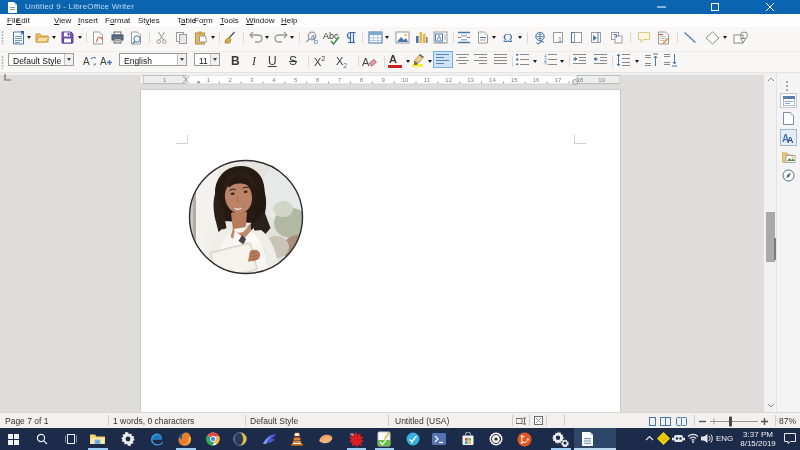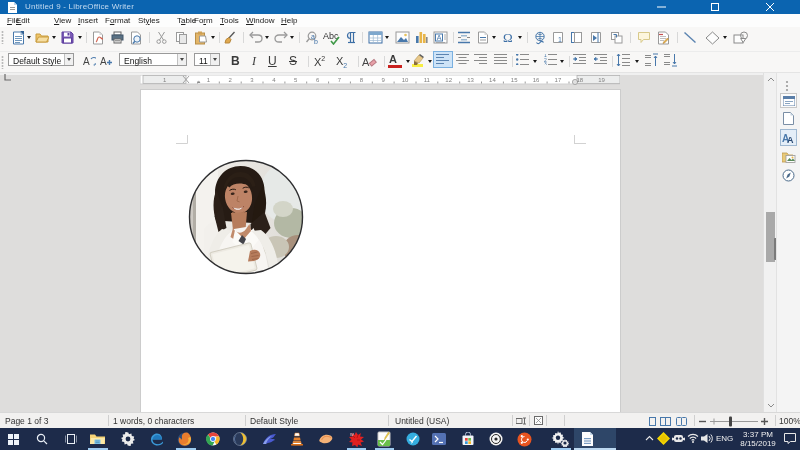--- a/index.html
+++ b/index.html
@@ -544,25 +544,25 @@
       <rect x="4" y="4.5" width="9" height="7" fill="#fdfdfd" stroke="#9a9a9a" stroke-width=".8"></rect>
       <path d="M5 10l2.5-3 2 2 1.5-1.5 2 2.5z" fill="#5a8a5a"></path>
       <circle cx="10.5" cy="6.5" r="1" fill="#e8b54a"></circle>
     </svg>
   <svg class="abs" style="left:5px;top:96px" width="13" height="13" viewBox="0 0 13 13">
       <circle cx="6.5" cy="6.5" r="5.5" fill="#fff" stroke="#4a6a8a"></circle>
       <path d="M8.8 3.5L7.4 7.4 4.2 9.5l1.4-3.9z" fill="#4a6a8a"></path>
     </svg>
 </div>
 <div id="statusbar">
-  <span style="left:5px">Page 1 of 3</span>
+  <span style="left:5px">Page 7 of 1</span>
   <span style="left:113px">1 words, 0 characters</span>
   <span style="left:250px">Default Style</span>
   <span style="left:395px">Untitled (USA)</span>
-  <span style="left:779px">100%</span>
+  <span style="left:779px">87%</span>
   <div class="ssep" style="left:108px"></div>
   <div class="ssep" style="left:245px"></div>
   <div class="ssep" style="left:388px"></div>
   <div class="ssep" style="left:512px"></div>
   <div class="ssep" style="left:529px"></div>
   <div class="ssep" style="left:546px"></div>
   <div class="ssep" style="left:564px"></div>
   <div class="ssep" style="left:694px"></div>
   <div class="ssep" style="left:775px"></div>
   <svg class="abs" style="left:516px;top:4px" width="11" height="8" viewBox="0 0 11 8">

